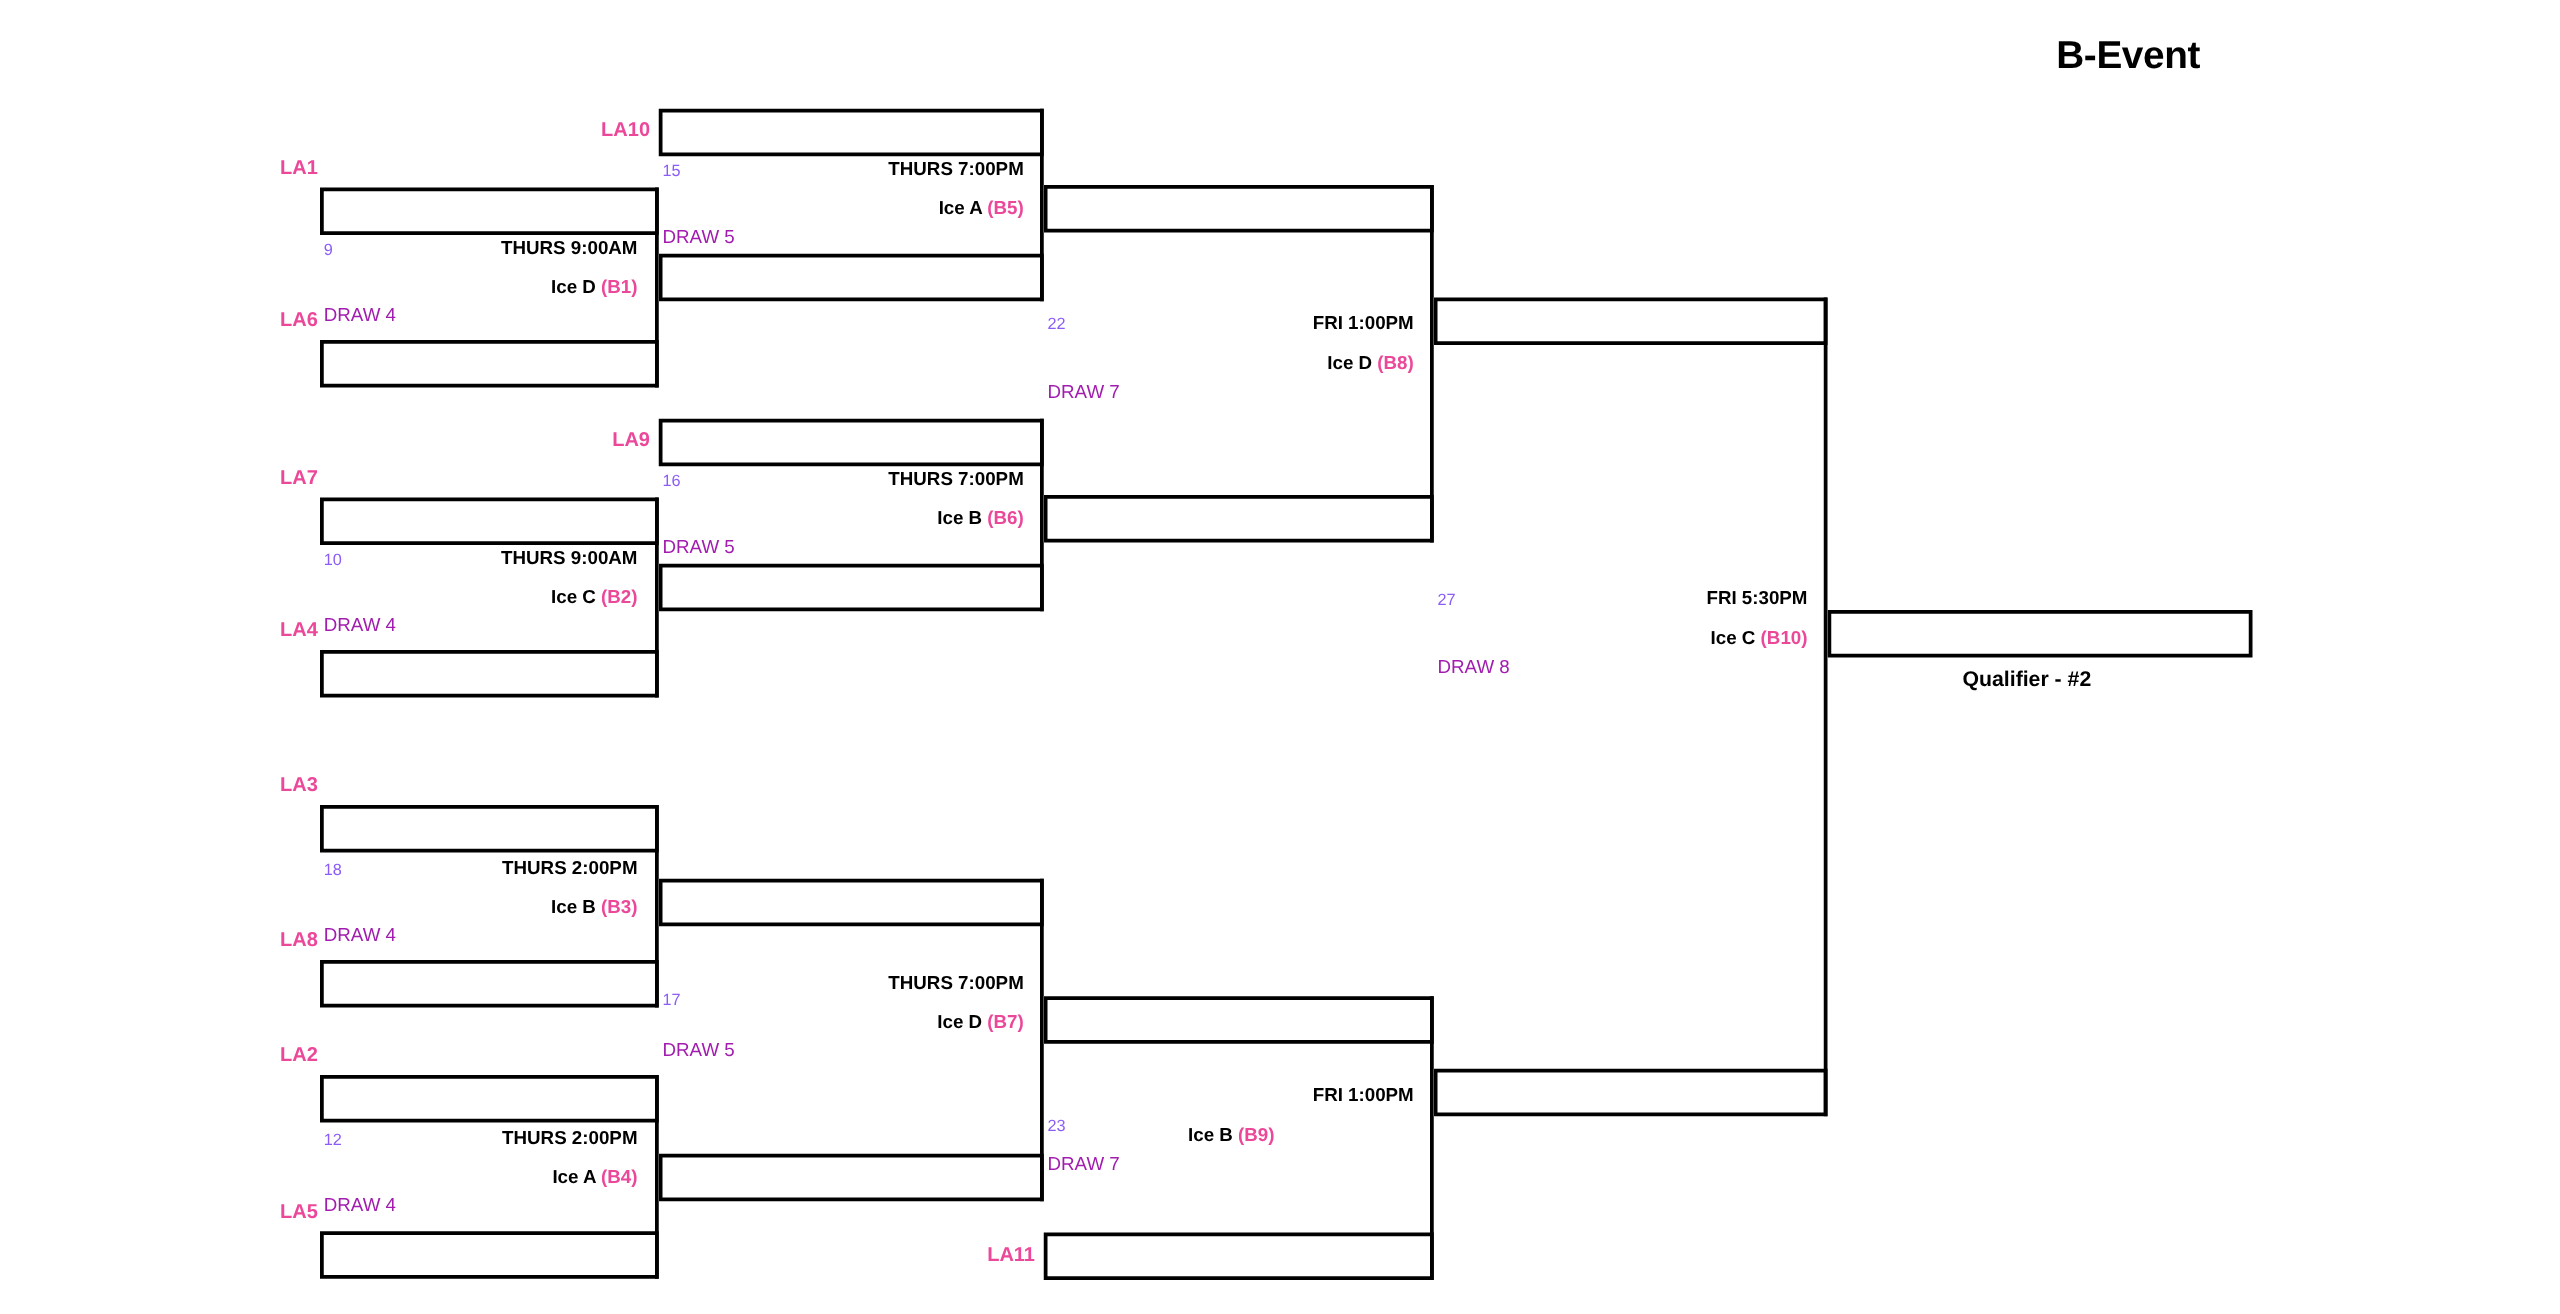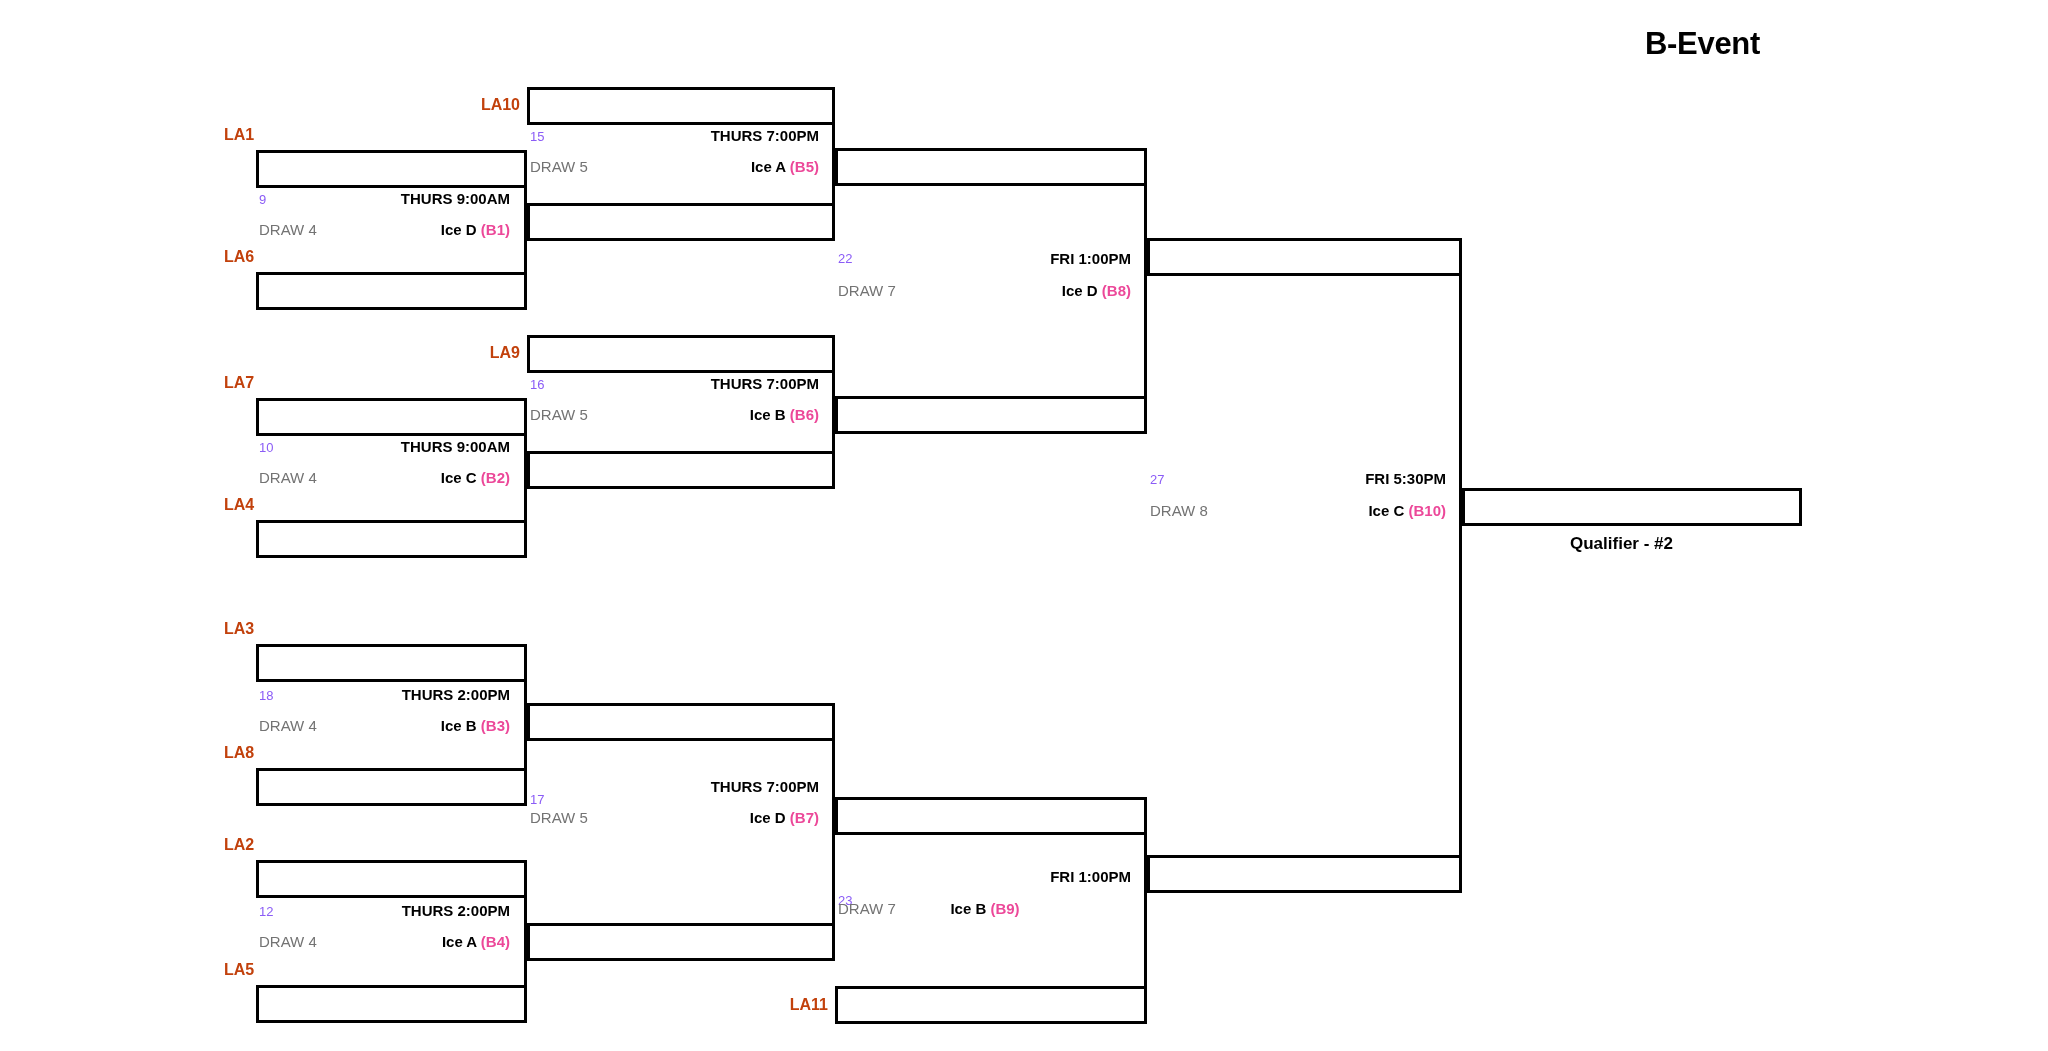--- a/index.html
+++ b/index.html
@@ -42,42 +42,43 @@
     position: absolute;
     background: #000000;
     width: 3px;
   }
 
   
   .seed-label {
     position: absolute;
     font-size: 16px;
     font-weight: bold;
-    color: #c2410c;
+    color: #ec4899;
     white-space: nowrap;
     line-height: 1;
   }
   .seed-label.right-aligned {
     text-align: right;
   }
 
   
   .match-num {
     position: absolute;
     font-size: 13px;
     color: #8b5cf6;
     white-space: nowrap;
     line-height: 1;
   }
   .match-draw {
     position: absolute;
     font-size: 15px;
-    color: #737373;
-    white-space: nowrap;
-    line-height: 1;
+    color: #a21caf;
+    white-space: nowrap;
+    line-height: 1;
+    margin-top: 23px;
   }
   .match-time {
     position: absolute;
     font-size: 15px;
     font-weight: 600;
     color: #000000;
     white-space: nowrap;
     line-height: 1;
     text-align: right;
   }

